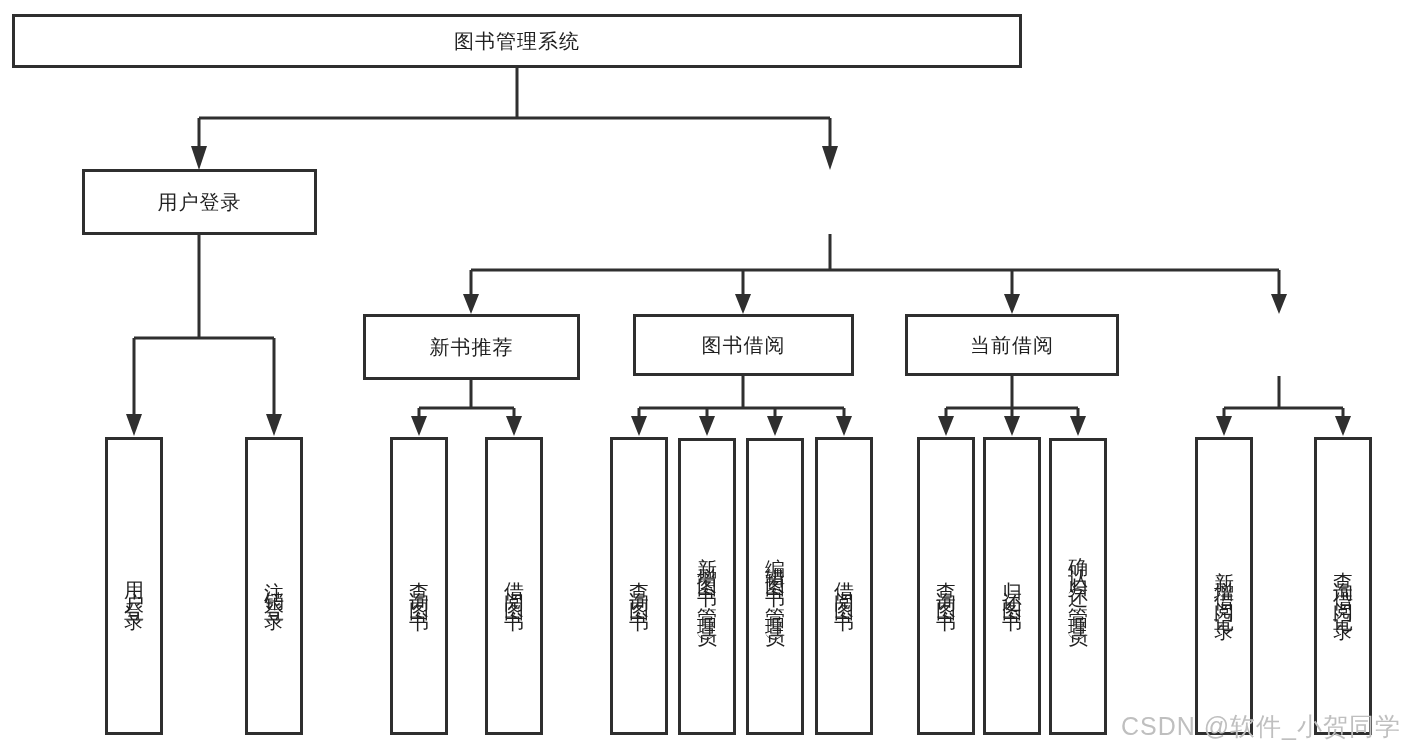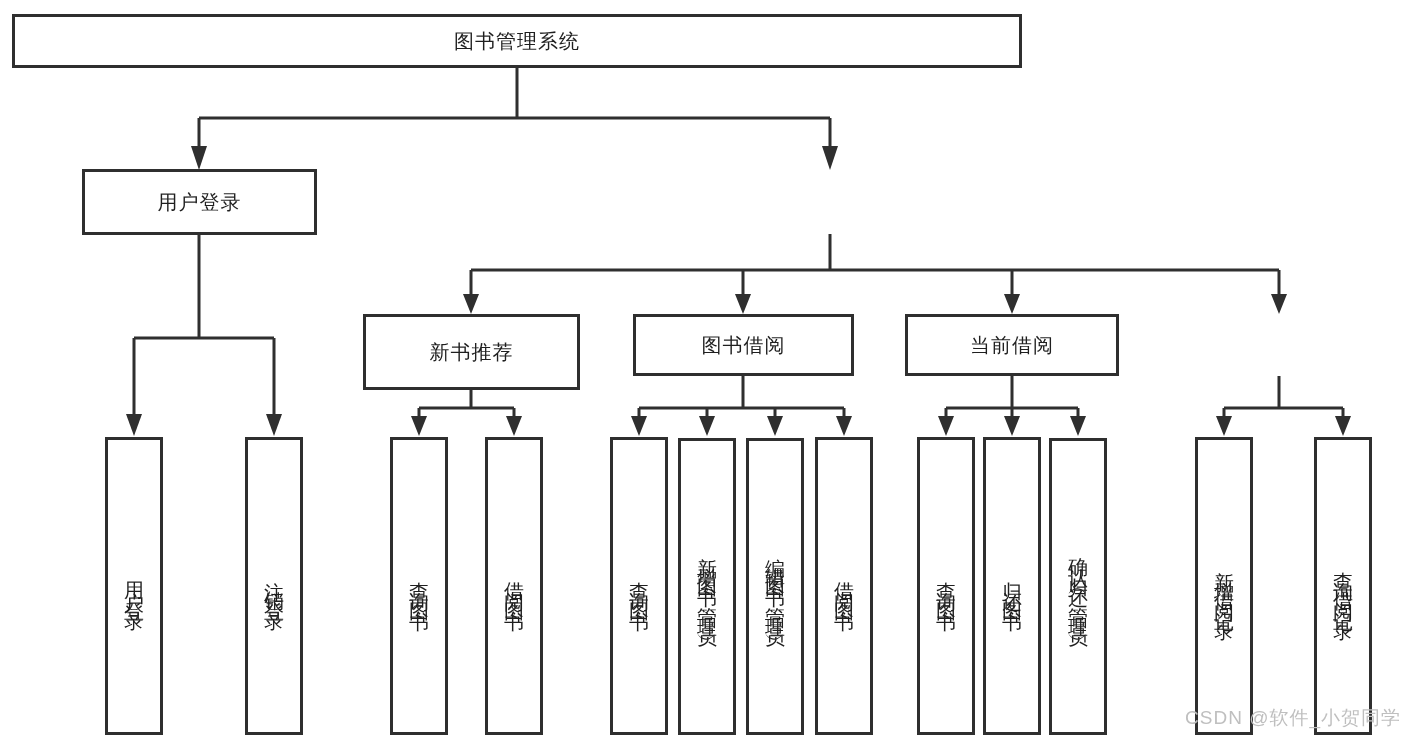--- a/index.html
+++ b/index.html
@@ -43,22 +43,22 @@
     writing-mode: vertical-rl;
     text-orientation: mixed;
     letter-spacing: 10px;
     font-size: 20px;
     line-height: 1.15;
     white-space: nowrap;
   }
   .watermark {
     position: absolute;
     right: 4px;
-    bottom: 16px;
-    font-size: 19px;
+    bottom: 4px;
+    font-size: 25px;
     letter-spacing: 1px;
     color: var(--watermark);
     z-index: 5;
   }
 </style>
 </head>
 <body>
 
 <div class="stage">
 
@@ -99,21 +99,21 @@
   </svg>
 
   <div class="box" style="left:12px; top:14px; width:1010px; height:54px;">
     <span>图书管理系统</span>
   </div>
 
   <div class="box" style="left:82px; top:169px; width:235px; height:66px;">
     <span>用户登录</span>
   </div>
 
-  <div class="box" style="left:363px; top:314px; width:217px; height:76px;">
+  <div class="box" style="left:363px; top:314px; width:217px; height:66px;">
     <span>新书推荐</span>
   </div>
   <div class="box" style="left:633px; top:314px; width:221px; height:62px;">
     <span>图书借阅</span>
   </div>
   <div class="box" style="left:905px; top:314px; width:214px; height:62px;align-items:center;">
     <span>当前借阅</span>
   </div>
 
   <div class="box leaf" style="left:105px; top:437px; width:58px; height:298px;">

